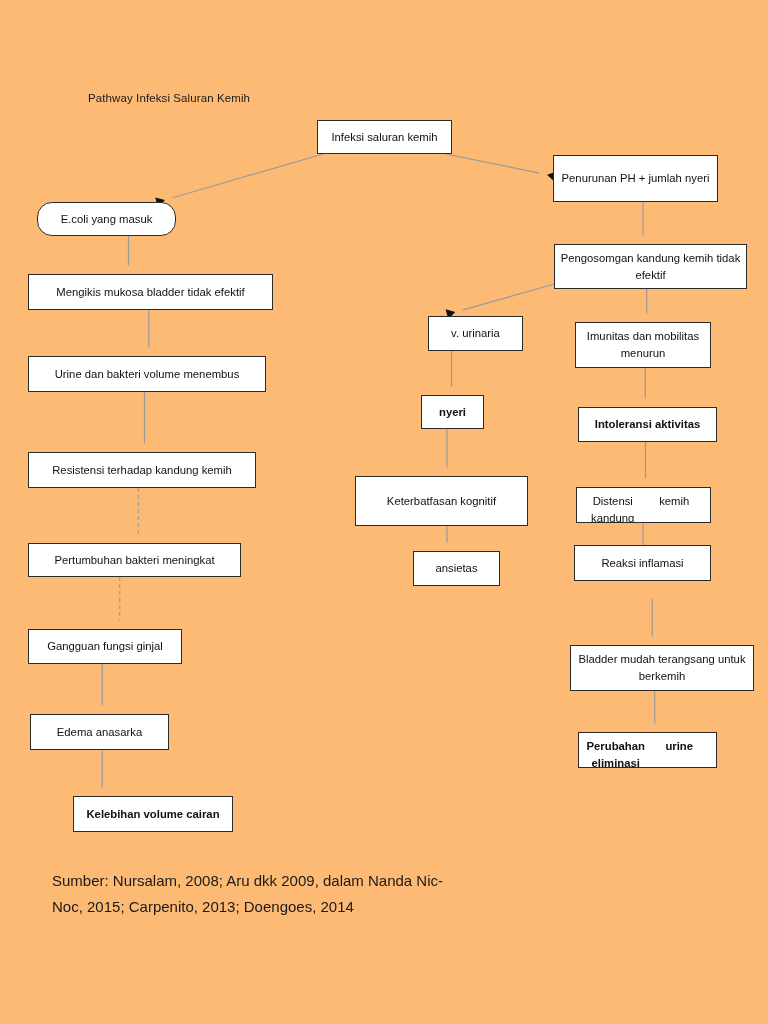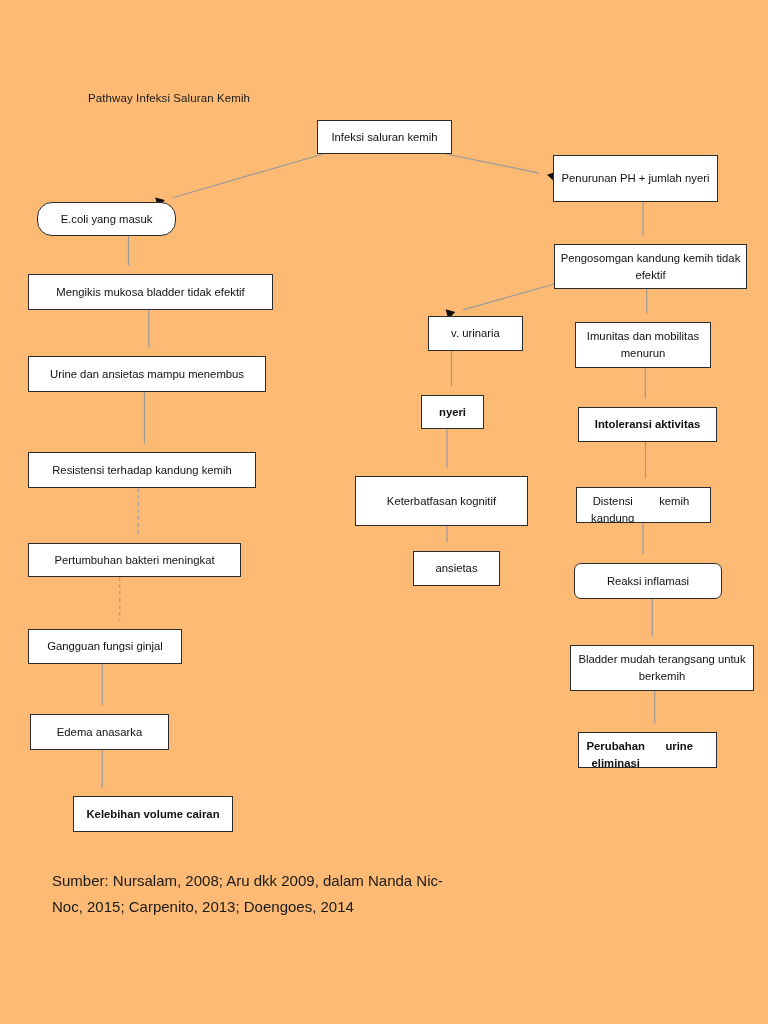--- a/index.html
+++ b/index.html
@@ -123,21 +123,21 @@
       <div class="node" style="left: 317px; top: 120px; width: 135px; height: 34px; border-color: rgb(43, 43, 43); color: rgb(17, 17, 17);">
         <span class="txt">Infeksi saluran kemih</span>
       </div>
       <div class="node" style="left: 37px; top: 202px; width: 139px; height: 34px; border-color: rgb(43, 43, 43); color: rgb(17, 17, 17); border-radius: 15px;">
         <span class="txt">E.coli yang masuk</span>
       </div>
       <div class="node" style="left: 28px; top: 274px; width: 245px; height: 36px; border-color: rgb(43, 43, 43); color: rgb(17, 17, 17);">
         <span class="txt">Mengikis mukosa bladder tidak efektif</span>
       </div>
       <div class="node" style="left: 28px; top: 356px; width: 238px; height: 36px; border-color: rgb(43, 43, 43); color: rgb(17, 17, 17);">
-        <span class="txt">Urine dan ansietas mampu menembus</span>
+        <span class="txt">Urine dan bakteri volume menembus</span>
       </div>
       <div class="node" style="left: 28px; top: 452px; width: 228px; height: 36px; border-color: rgb(43, 43, 43); color: rgb(17, 17, 17);">
         <span class="txt">Resistensi terhadap kandung kemih</span>
       </div>
       <div class="node" style="left: 28px; top: 543px; width: 213px; height: 34px; border-color: rgb(43, 43, 43); color: rgb(17, 17, 17);">
         <span class="txt">Pertumbuhan bakteri  meningkat</span>
       </div>
       <div class="node" style="left: 28px; top: 629px; width: 154px; height: 35px; border-color: rgb(43, 43, 43); color: rgb(17, 17, 17);">
         <span class="txt">Gangguan fungsi ginjal</span>
       </div>
@@ -168,21 +168,21 @@
       <div class="node" style="left: 575px; top: 322px; width: 136px; height: 46px; border-color: rgb(43, 43, 43); color: rgb(17, 17, 17);">
         <span class="txt">Imunitas dan mobilitas menurun</span>
       </div>
       <div class="node bold" style="left: 578px; top: 407px; width: 139px; height: 35px; border-color: rgb(43, 43, 43); color: rgb(17, 17, 17);">
         <span class="txt">Intoleransi aktivitas</span>
       </div>
       <div class="node clipped" style="left: 576px; top: 487px; width: 135px; height: 36px; border-color: rgb(43, 43, 43); color: rgb(17, 17, 17);">
         <span class="txt">Distensi kandung</span>
         <span class="txt">kemih</span>
       </div>
-      <div class="node" style="left: 574px; top: 563px; width: 148px; height: 36px; border-color: rgb(43, 43, 43); color: rgb(17, 17, 17); border-radius: 7px;">
+      <div class="node" style="left: 574px; top: 545px; width: 137px; height: 36px; border-color: rgb(43, 43, 43); color: rgb(17, 17, 17);">
         <span class="txt">Reaksi inflamasi</span>
       </div>
       <div class="node" style="left: 570px; top: 645px; width: 184px; height: 46px; border-color: rgb(43, 43, 43); color: rgb(17, 17, 17);">
         <span class="txt">Bladder mudah terangsang untuk berkemih</span>
       </div>
       <div class="node bold clipped" style="left: 578px; top: 732px; width: 139px; height: 36px; border-color: rgb(43, 43, 43); color: rgb(17, 17, 17);">
         <span class="txt">Perubahan eliminasi</span>
         <span class="txt">urine</span>
       </div>
     </div>

